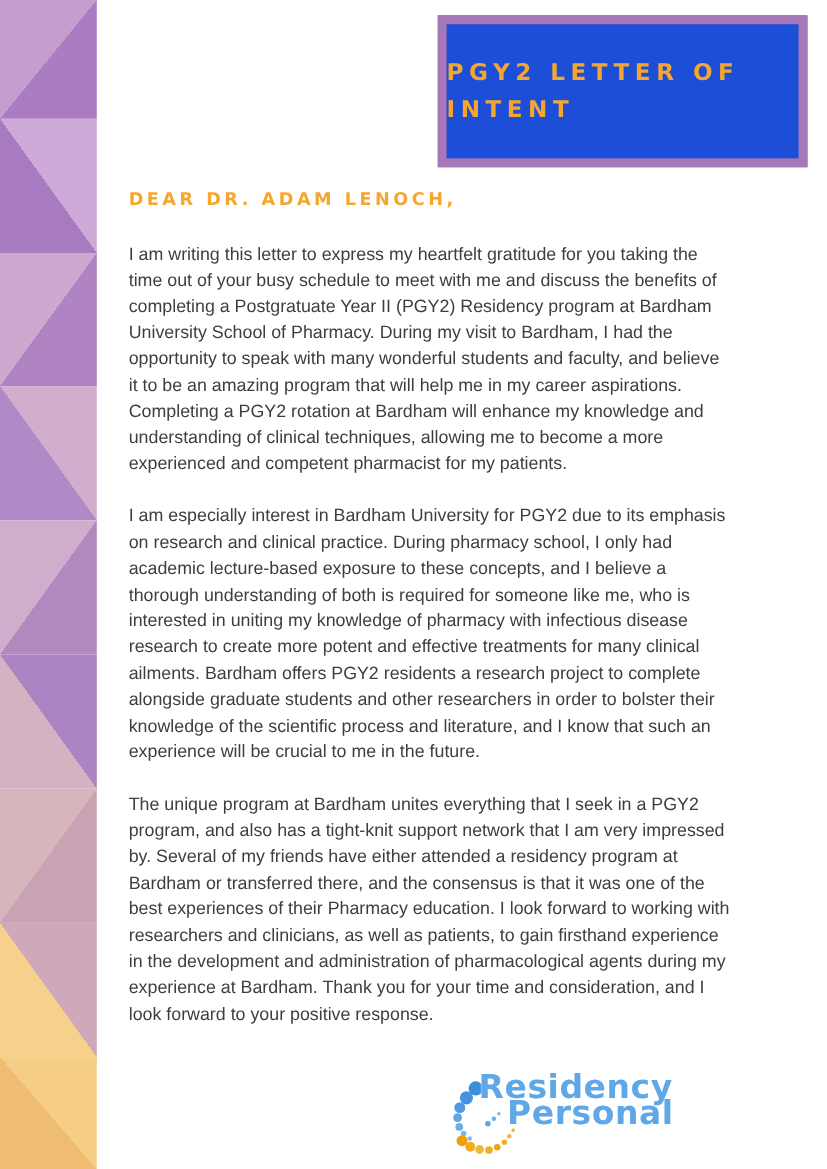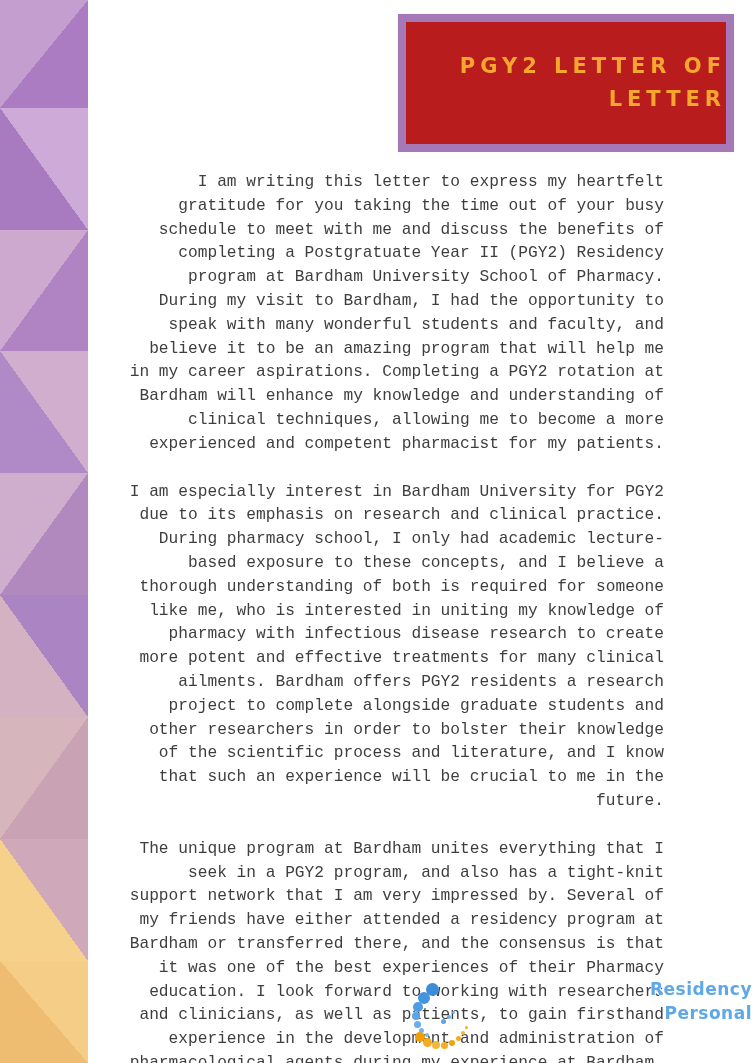--- a/index.html
+++ b/index.html
@@ -19,55 +19,53 @@
   .t5{height:122px;background:linear-gradient(to bottom right,#cfadcd 50%,#b289bf 50%);}
   .t6{height:122px;background:linear-gradient(to top right,#d4b2c1 50%,#ab84c4 50%);}
   .t7{height:122px;background:linear-gradient(to bottom right,#d6b5bd 50%,#c9a2b4 50%);}
   .t8{height:122px;background:linear-gradient(to top right,#f6d18c 50%,#cfa9ba 50%);}
   .t9{height:102px;background:linear-gradient(to bottom left,#f5cd86 50%,#eebd72 50%);}
 
   
   .title-box{
     position:absolute;left:398px;top:14px;width:336px;height:138px;
     box-sizing:border-box;border:8px solid var(--frame-purple,#a678b8);
-    display:flex;flex-direction:column;align-items:flex-end;justify-content:center;
-    background:#b91c1c;text-align:center;
+    display:flex;flex-direction:column;align-items:flex-start;justify-content:center;
+    background:#1d4ed8;text-align:center;
   }
   .title-line{
     font-family:"DejaVu Sans",sans-serif;font-weight:bold;
     font-size:21px;letter-spacing:5px;line-height:33px;
     color:var(--accent-orange,#f5a62f);
   }
 
   
   .content{position:absolute;left:117px;top:171px;width:547px;}
   .salutation{
     font-family:"DejaVu Sans",sans-serif;font-weight:bold;
     font-size:16px;letter-spacing:3.2px;line-height:19px;
     color:var(--accent-orange,#f5a62f);margin:0 0 30px 0;
   }
   .para{
-    font-family:Liberation Mono, monospace;
+    font-family:Liberation Sans, sans-serif;
     font-size:16.2px;line-height:23.8px;
     color:var(--body-text,#3e3e3e);
-    margin:0 0 24px 10px;
-    text-align:right;
+    margin:0 0 24px 0;
   }
 
   
   .logo{position:absolute;left:413px;top:977px;width:339px;height:86px;}
   .logo-dots{position:absolute;left:0;top:6px;width:60px;height:64px;}
   .dot{position:absolute;border-radius:50%;}
   .logo-text{
     position:absolute;left:0;top:0;width:100%;
     font-family:"DejaVu Sans",sans-serif;font-weight:bold;
-    font-size:17px;line-height:24px;letter-spacing:0.5px;
+    font-size:30px;line-height:24px;letter-spacing:0.5px;
     color:var(--logo-blue,#5fa8e8);
     text-shadow:0 1px 0 rgba(255,255,255,.85), 0 0 2px rgba(255,255,255,.6);
-    text-align:right;
   }
   .logo-line1{margin-left:22px;}
   .logo-line2{margin-left:48px;}
   .logo-line3{margin-left:93px;white-space:nowrap;}
   .logo-suffix{color:var(--logo-orange,#f0a30a);}
 </style>
 </head>
 <body>
 
 <div class="page">
@@ -79,24 +77,25 @@
     <div class="tile t4"></div>
     <div class="tile t5"></div>
     <div class="tile t6"></div>
     <div class="tile t7"></div>
     <div class="tile t8"></div>
     <div class="tile t9"></div>
   </div>
 
   <div class="title-box">
     <div class="title-line">PGY2 LETTER OF</div>
-    <div class="title-line">LETTER</div>
+    <div class="title-line">INTENT</div>
   </div>
 
   <div class="content">
+    <div class="salutation">DEAR DR. ADAM LENOCH,</div>
     <p class="para">I am writing this letter to express my heartfelt gratitude for you taking the time out of your busy schedule to meet with me and discuss the benefits of completing a Postgratuate Year II (PGY2) Residency program at Bardham University School of Pharmacy. During my visit to Bardham, I had the opportunity to speak with many wonderful students and faculty, and believe it to be an amazing program that will help me in my career aspirations. Completing a PGY2 rotation at Bardham will enhance my knowledge and understanding of clinical techniques, allowing me to become a more experienced and competent pharmacist for my patients.</p>
     <p class="para">I am especially interest in Bardham University for PGY2 due to its emphasis on research and clinical practice. During pharmacy school, I only had academic lecture-based exposure to these concepts, and I believe a thorough understanding of both is required for someone like me, who is interested in uniting my knowledge of pharmacy with infectious disease research to create more potent and effective treatments for many clinical ailments. Bardham offers PGY2 residents a research project to complete alongside graduate students and other researchers in order to bolster their knowledge of the scientific process and literature, and I know that such an experience will be crucial to me in the future.</p>
     <p class="para">The unique program at Bardham unites everything that I seek in a PGY2 program, and also has a tight-knit support network that I am very impressed by. Several of my friends have either attended a residency program at Bardham or transferred there, and the consensus is that it was one of the best experiences of their Pharmacy education. I look forward to working with researchers and clinicians, as well as patients, to gain firsthand experience in the development and administration of pharmacological agents during my experience at Bardham. Thank you for your time and consideration, and I look forward to your positive response.</p>
 
   </div>
 
   <div class="logo">
     <div class="logo-dots">
       <span class="dot" style="left:13px;top:0;width:13px;height:13px;background:#3b8dd8;"></span>
       <span class="dot" style="left:5px;top:9px;width:12px;height:12px;background:#4394de;"></span>

